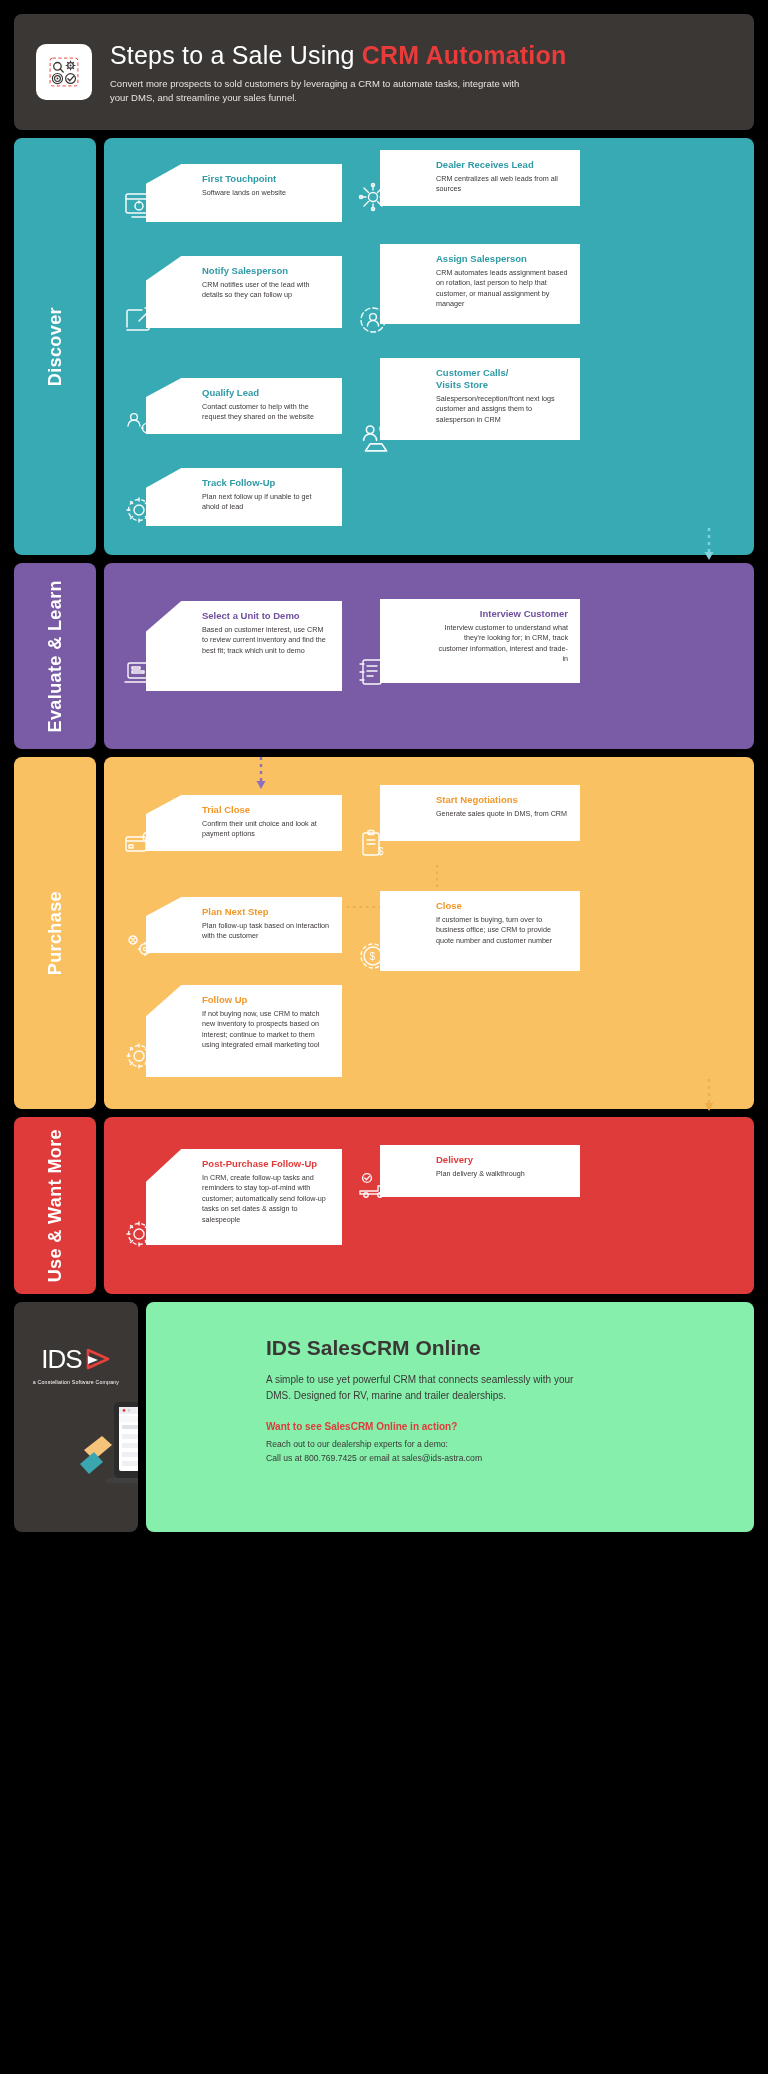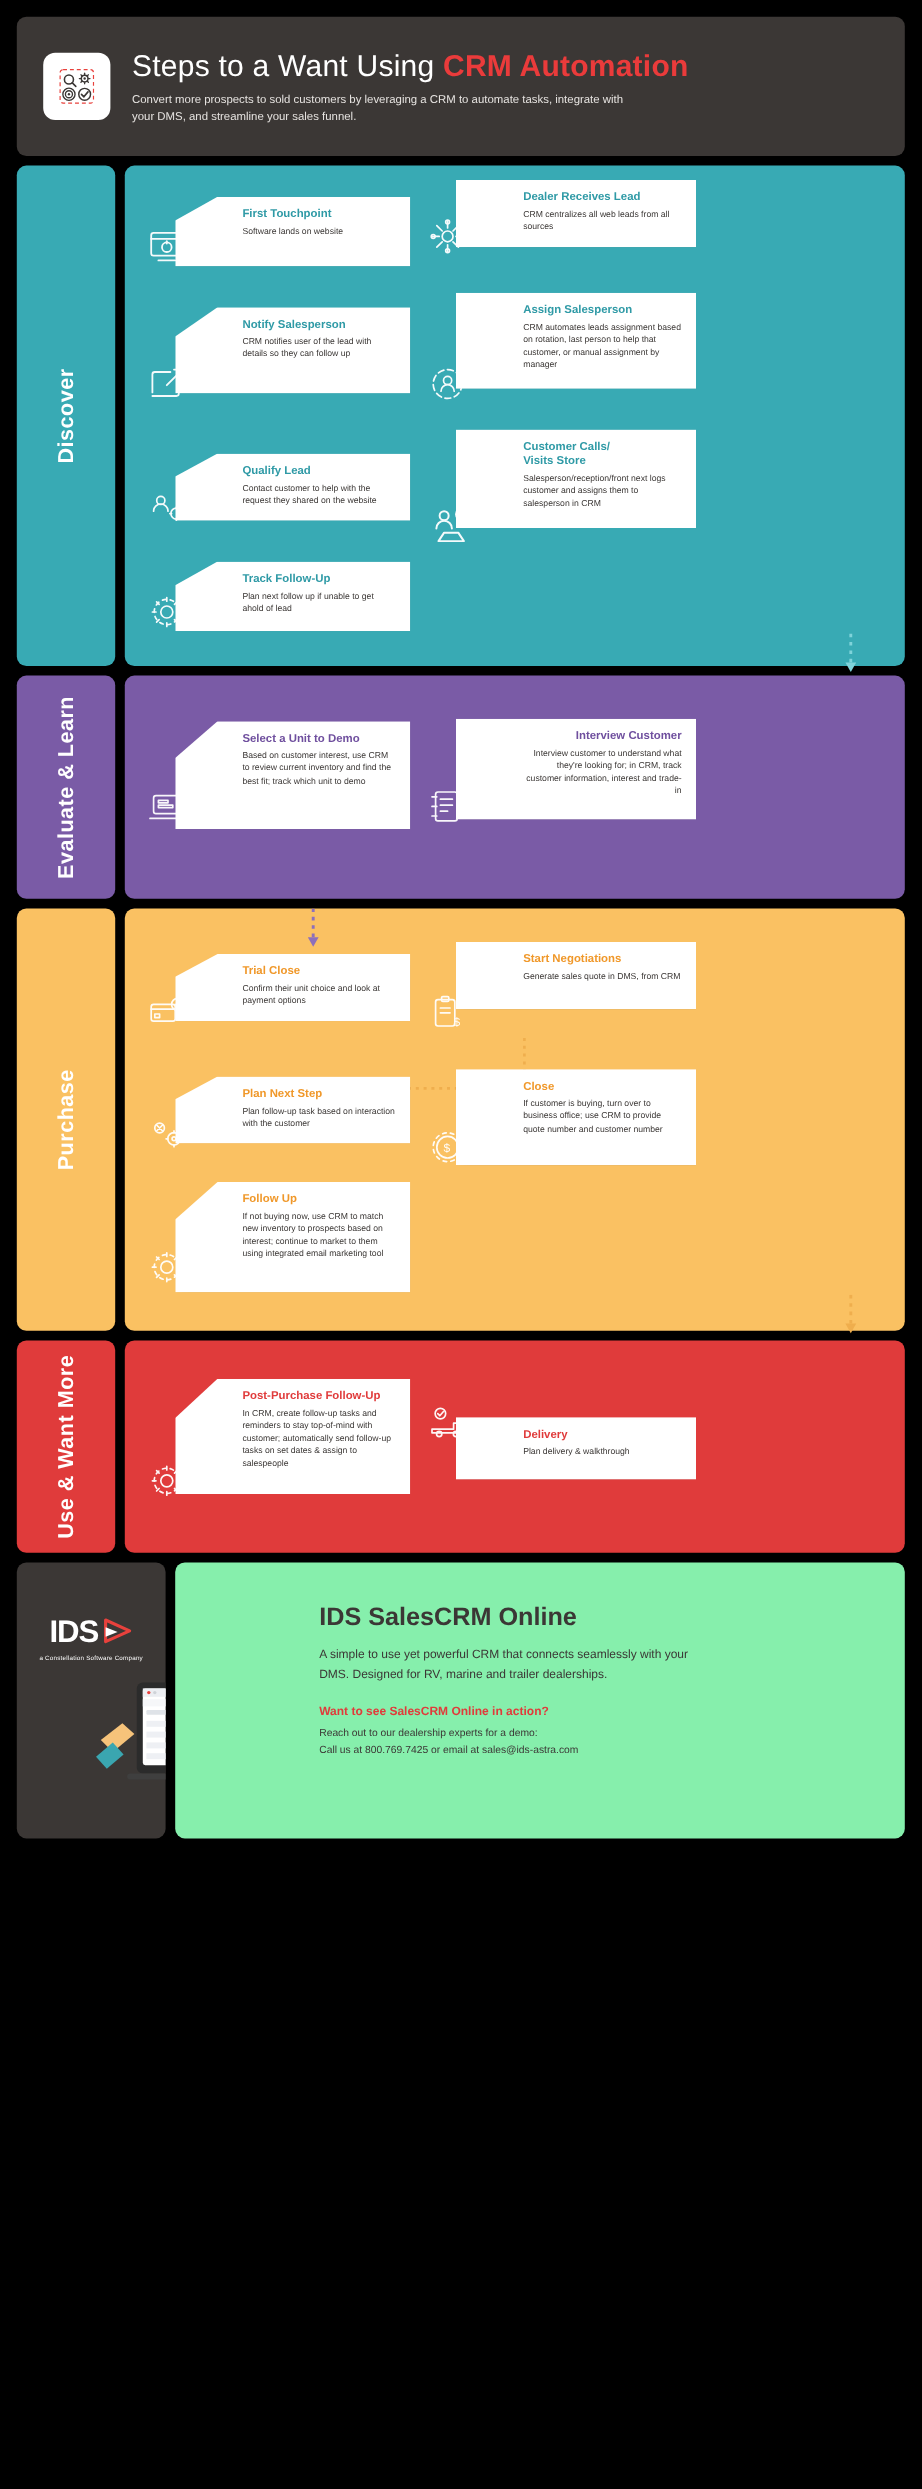--- a/index.html
+++ b/index.html
@@ -74,21 +74,21 @@
   
   .conn { position:absolute; }
 
   
   .footer { display:flex; gap:8px; margin-top:8px; height:230px; }
   .footer-left {
     width:124px; flex:0 0 124px; background:#3b3735; border-radius:8px;
     position:relative; overflow:hidden;
   }
   .ids-logo { position:absolute; top:42px; left:0; right:0; text-align:center; }
-  .ids-word { color:#fff; font-size:26px; font-weight:700; letter-spacing:-1px; display:inline-block; vertical-align:middle;}
+  .ids-word { color:#fff; font-size:26px; font-weight:400; letter-spacing:-1px; display:inline-block; vertical-align:middle;}
   .ids-sub { color:#fff; font-size:5.2px; margin-top:4px; letter-spacing:.2px; }
   .footer-right {
     flex:1; background:#86efac; border-radius:8px; padding:34px 28px 0 120px;
   }
   .f-title { font-size:21px; font-weight:700; color:#3b3735; margin-bottom:12px; }
   .f-desc { font-size:10px; color:#3b3735; line-height:1.55; margin-bottom:18px; max-width:330px;}
   .f-cta { font-size:10px; font-weight:700; color:#e03b3b; margin-bottom:6px; }
   .f-contact { font-size:8.6px; color:#3b3735; line-height:1.6; }
 
   .device-art { position:absolute; left:62px; bottom:8px; width:190px; height:130px; }
@@ -117,21 +117,21 @@
             <line x1="27.3" y1="16.7" x2="26.2" y2="17.8"></line>
         </g>
         <circle cx="14" cy="30" r="6.2" fill="none" stroke="#3b3735" stroke-width="1.4"></circle>
         <circle cx="14" cy="30" r="3.6" fill="none" stroke="#3b3735" stroke-width="1.4"></circle>
         <circle cx="14" cy="30" r="1.2" fill="#3b3735"></circle>
         <circle cx="30" cy="30" r="6" fill="none" stroke="#3b3735" stroke-width="1.5"></circle>
         <path d="M26.8 30.2 L29.2 32.6 L33.4 27.6" fill="none" stroke="#3b3735" stroke-width="1.7" stroke-linecap="round" stroke-linejoin="round"></path>
       </svg>
     </div>
     <div class="header-text">
-      <div class="header-title"><span>Steps to a Want Using </span><span class="accent">CRM Automation</span></div>
+      <div class="header-title"><span>Steps to a Sale Using </span><span class="accent">CRM Automation</span></div>
       <div class="header-sub">Convert more prospects to sold customers by leveraging a CRM to automate tasks, integrate with your DMS, and streamline your sales funnel.</div>
     </div>
   </div>
 
   <div class="stage" style="height:417px;">
     <div class="stage-label c-discover">
       <span>Discover</span>
     </div>
     <div class="stage-body c-discover">
 
@@ -425,21 +425,21 @@
 
       <div class="cicon" style="left:252px; top:52px;">
         <svg viewBox="0 0 34 34" fill="none" stroke="#ffffff" stroke-width="1.4" stroke-linecap="round" stroke-linejoin="round">
           <circle cx="11" cy="9" r="4.4"></circle>
             <path d="M8.8 9 l1.7 1.8 L13.4 7.4"></path>
           <path d="M4 22 h18 v-5 h5 l3 5 v3 H4 z"></path>
           <circle cx="10" cy="26" r="2.2"></circle>
             <circle cx="24" cy="26" r="2.2"></circle>
         </svg>
       </div>
-      <div class="card card-right" style="left:276px; top:28px; width:200px; height:52px;margin-top:36px;">
+      <div class="card card-right" style="left:276px; top:28px; width:200px; height:52px;">
         <div class="card-inner">
           <h4 class="t-red">Delivery</h4>
           <p>Plan delivery &amp; walkthrough</p>
         </div>
       </div>
     </div>
   </div>
 
   <div class="footer">
     <div class="footer-left">

